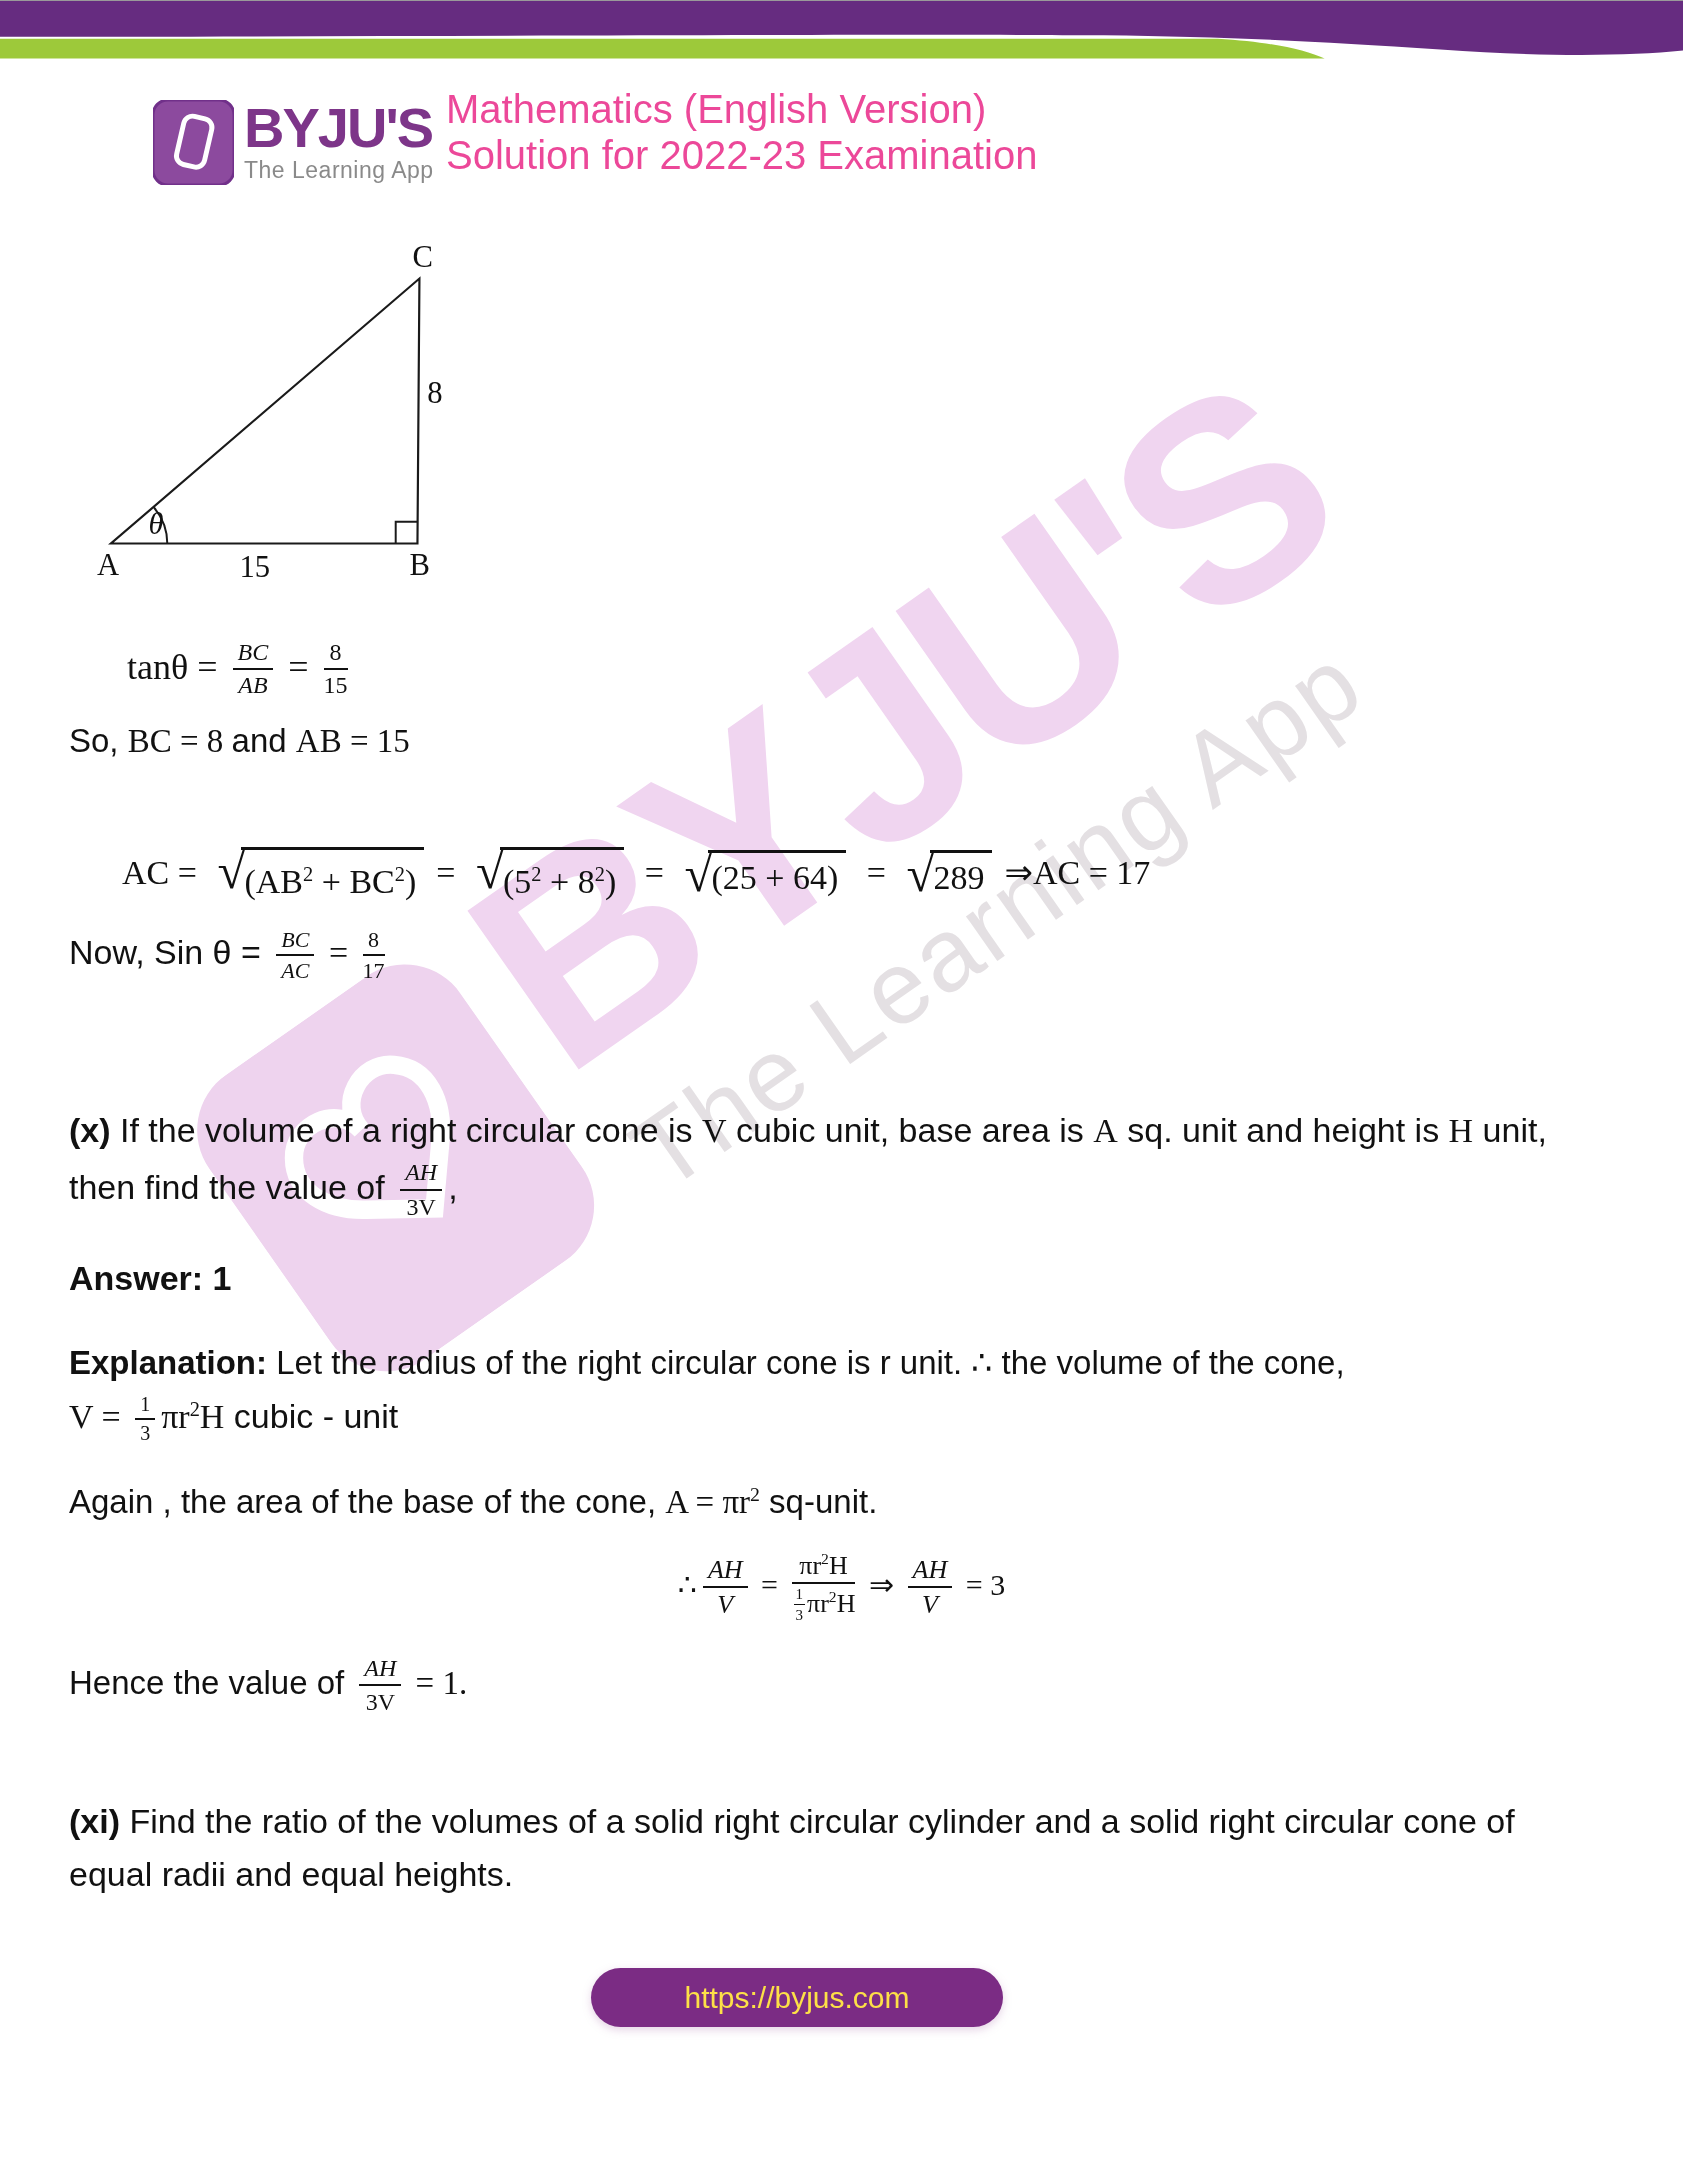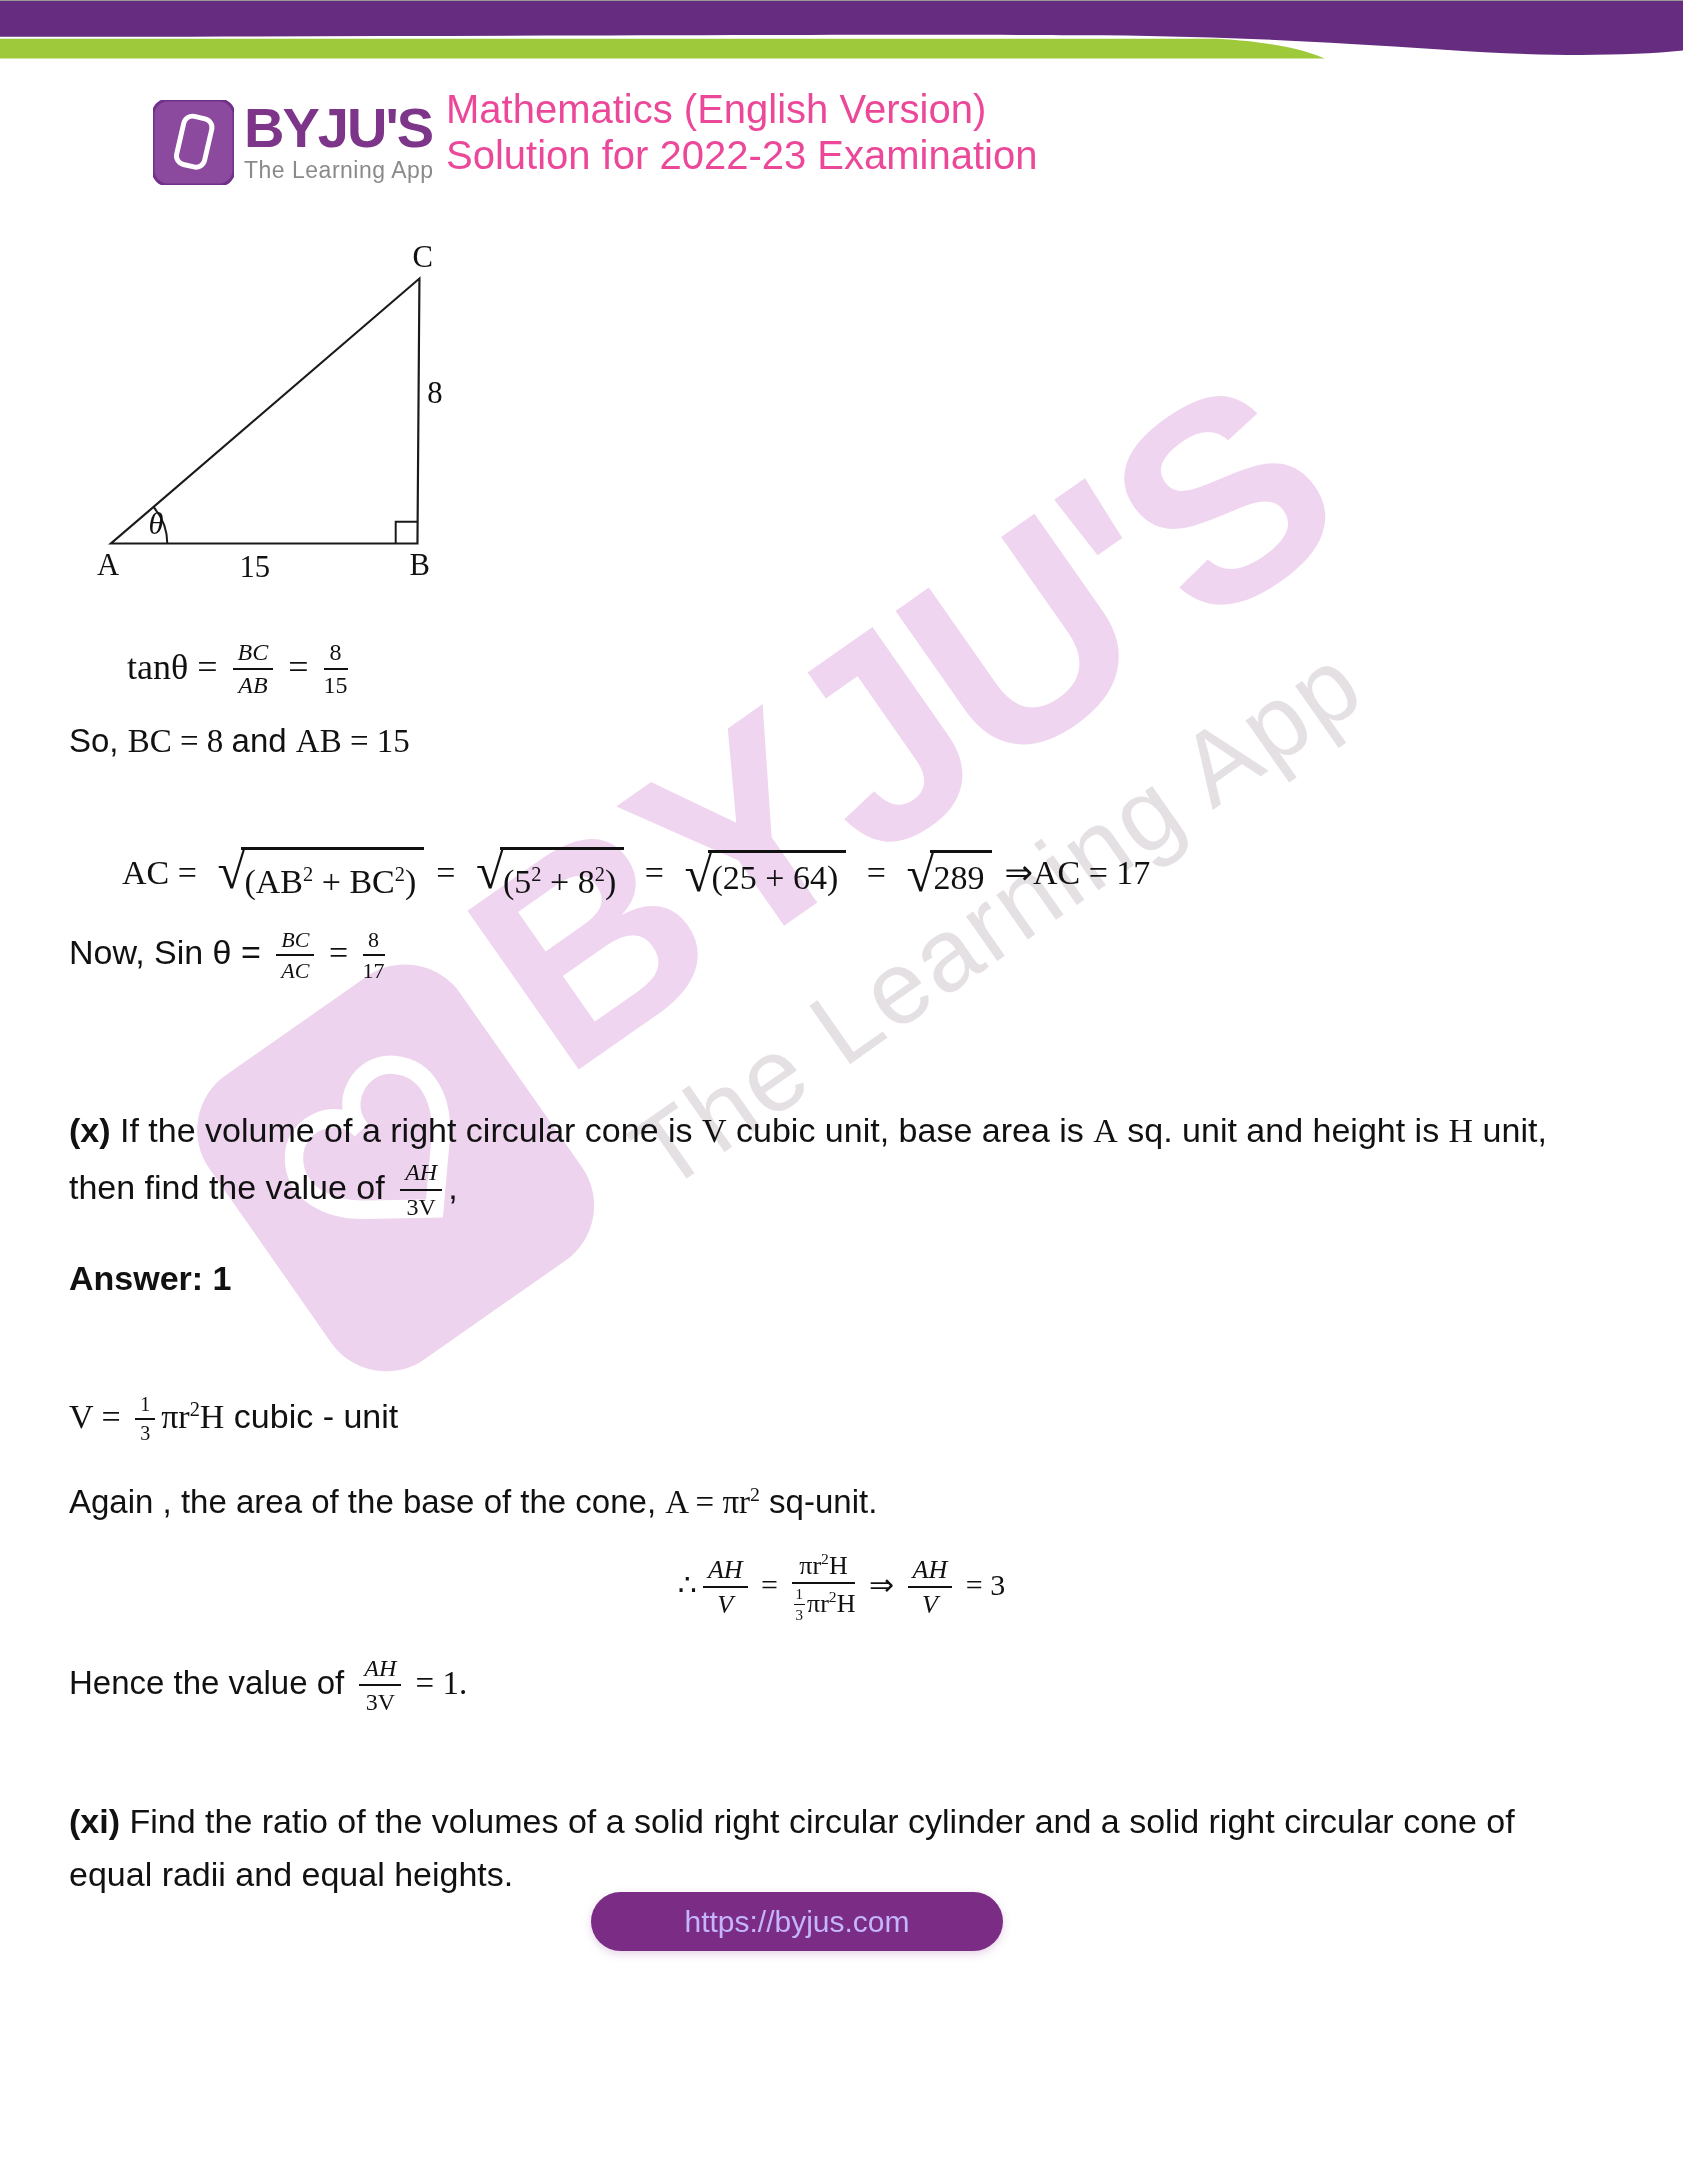--- a/index.html
+++ b/index.html
@@ -55,23 +55,23 @@
   #line-now{left:69px;top:927px;font-size:34px;}
   #q-x{left:69px;top:1101px;width:1530px;font-size:34px;line-height:56px;}
   #answer{left:69px;top:1257px;font-size:34px;font-weight:bold;}
   #expl{left:69px;top:1342px;width:1530px;font-size:33px;}
   #eq-v{left:69px;top:1388px;font-size:34px;}
   #line-again{left:69px;top:1473px;font-size:33px;}
   #eq-center{left:0;top:1550px;width:1683px;text-align:center;font-size:30px;}
   #hence{left:69px;top:1655px;font-size:33px;}
   #q-xi{left:69px;top:1794px;width:1530px;font-size:34px;line-height:53px;}
   
-  #footer-btn{position:absolute;left:591px;top:1891px;width:412px;height:59px;z-index:1;
+  #footer-btn{position:absolute;left:591px;top:1967px;width:412px;height:59px;z-index:1;
     background:#7b2c84;border-radius:32px;text-align:center;line-height:59px;
-    font-size:30px;color:#c4b5fd;cursor:pointer;box-shadow:0 3px 8px rgba(180,130,180,0.35);}
+    font-size:30px;color:#fde047;cursor:pointer;box-shadow:0 3px 8px rgba(180,130,180,0.35);}
   
   #triangle{position:absolute;left:69px;top:236px;z-index:1;}
   #triangle text{font-family:"Liberation Serif",serif;font-size:31px;fill:#111;}
   #triangle .it{font-style:italic;}
 </style>
 </head>
 <body>
 
 <div id="page">
 
@@ -145,20 +145,21 @@
   <div id="line-now" class="line">
     <span><span class="sg-sf">Now, Sin θ = </span></span><span class="fr fr-si f22"><span class="nu">BC</span><span class="de">AC</span></span><span><span class="sg-sr"> =  </span></span><span class="fr fr-sr f22"><span class="nu">8</span><span class="de">17</span></span>
   </div>
 
   <div id="q-x" class="line">
     <span><span class="sg-sfb">(x) </span><span class="sg-sf">If the volume of a right circular cone is </span><span class="sg-si">V</span><span class="sg-sf"> cubic unit, base area is </span><span class="sg-si">A</span><span class="sg-sf"> sq. unit and height is </span><span class="sg-si">H</span><span class="sg-sf"> unit, then find the value of </span></span><span class="fr f24"><span class="nu fr-si">AH</span><span class="de"><span class="sg-sr">3</span><span class="sg-si">V</span></span></span><span><span class="sg-sf">,</span></span>
   </div>
 
   <div id="answer" class="line">Answer: 1</div>
 
+  <div id="expl" class="line"><span class="sg-sfb">Explanation: </span><span class="sg-sf">Let the radius of the right circular cone is r unit. ∴ the volume of the cone,</span></div>
 
   <div id="eq-v" class="line">
     <span><span class="sg-si">V </span><span class="sg-sr">= </span></span><span class="fr fr-sr f20"><span class="nu">1</span><span class="de">3</span></span><span><span class="sg-si">πr</span><span class="sg-sup">2</span><span class="sg-si">H</span><span class="sg-sf"> cubic - unit</span></span>
   </div>
 
   <div id="line-again" class="line"><span class="sg-sf">Again , the area of the base of the cone, </span><span class="sg-si">A</span><span class="sg-sr"> = </span><span class="sg-si">πr</span><span class="sg-sup">2</span><span class="sg-sf"> sq-unit.</span></div>
 
   <div id="eq-center" class="line">
     <span><span class="sg-sr">∴</span></span><span class="fr fr-si f26"><span class="nu">AH</span><span class="de">V</span></span><span><span class="sg-sr"> = </span></span><span class="fr f26"><span class="nu"><span class="sg-si">πr</span><span class="sg-sup">2</span><span class="sg-si">H</span></span><span class="de"><span class="fr fr-sr f15"><span class="nu">1</span><span class="de">3</span></span><span><span class="sg-si">πr</span><span class="sg-sup">2</span><span class="sg-si">H</span></span></span></span><span><span class="sg-sr"> ⇒ </span></span><span class="fr fr-si f26"><span class="nu">AH</span><span class="de">V</span></span><span><span class="sg-sr"> = 3</span></span>
   </div>

